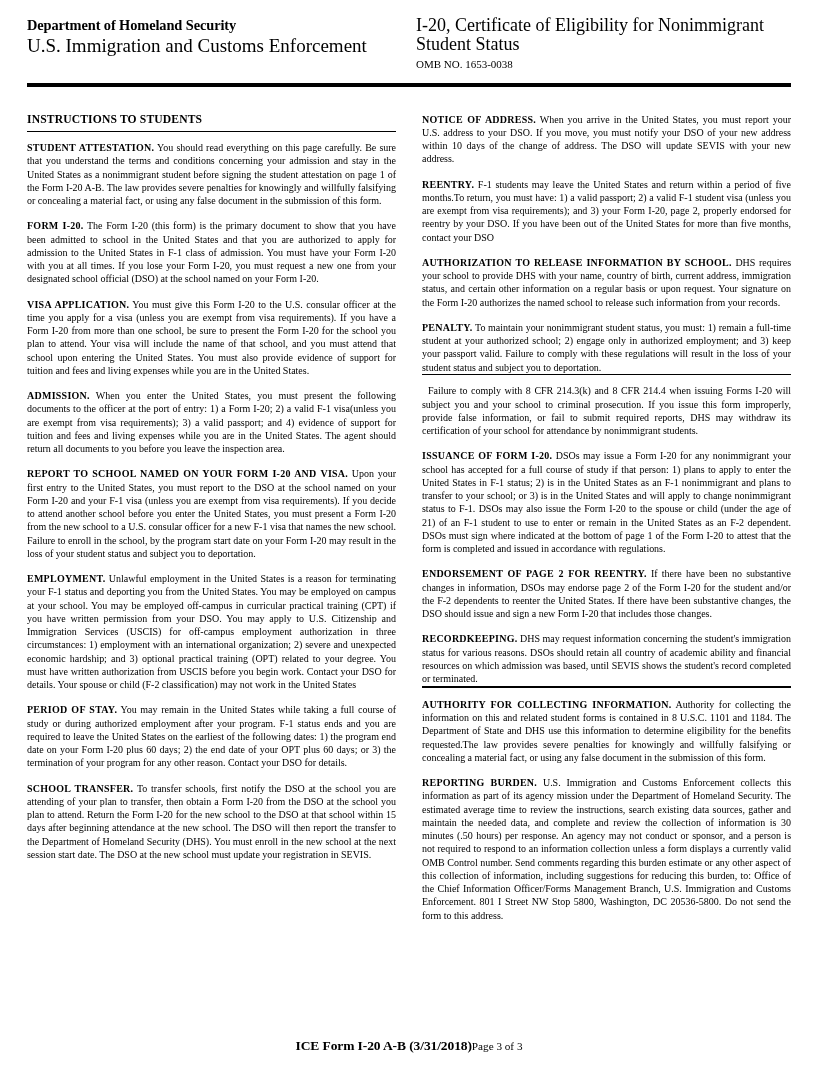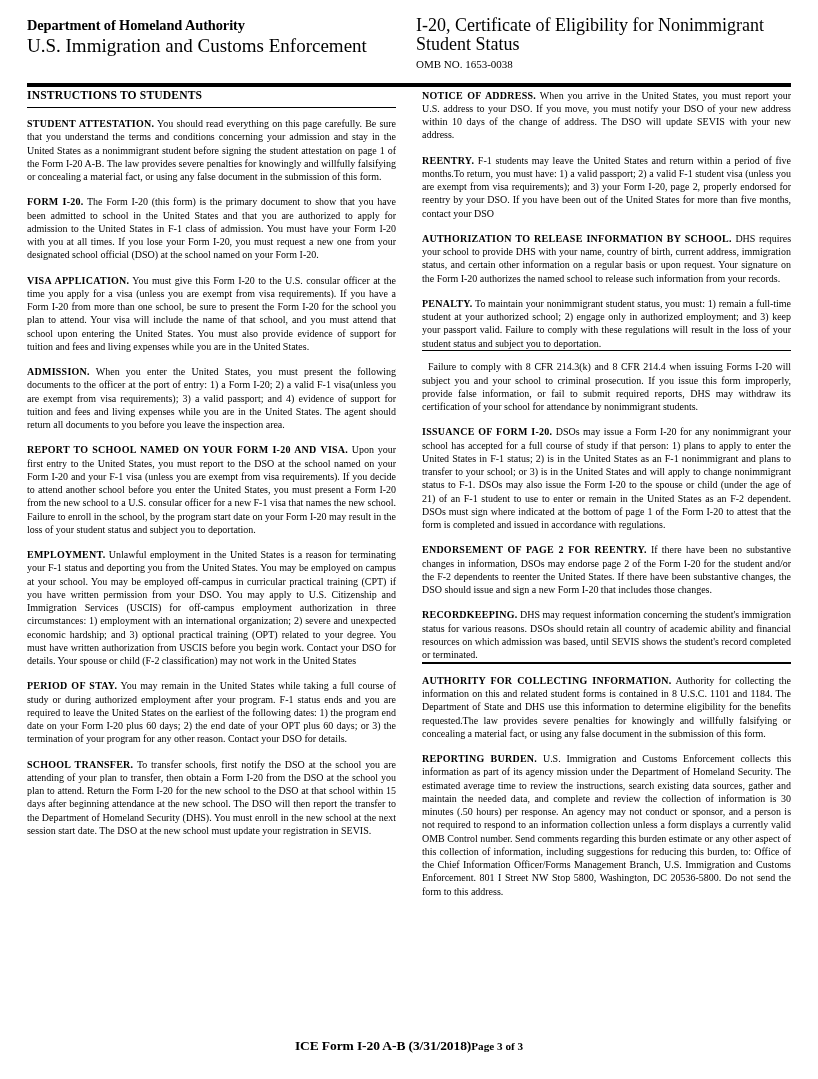--- a/index.html
+++ b/index.html
@@ -57,21 +57,21 @@
   .rule-thick {
     height: 3.5px;
     background: #000;
     margin-top: 8px;
     width: 100%;
   }
 
   
   .columns {
     display: flex;
-    margin-top: 2px;
+    margin-top: 26px;
     gap: 14px;
   }
   .col {
     width: 378px;
   }
   .col.left { padding-right: 4px; }
   .col.right { margin-left: 8px; }
 
   .section-head {
     font-weight: bold;
@@ -116,32 +116,32 @@
     display: flex;
     justify-content: center;
     align-items: baseline;
   }
   .footer-left {
     font-weight: bold;
     font-size: 13.5px;
     letter-spacing: -0.1px;
   }
   .footer-right {
-    font-weight: bold;
+    font-weight: normal;
     font-size: 11.2px;
   }
 </style>
 </head>
 <body>
 
 <div class="page">
 
   <div class="masthead">
     <div class="masthead-col left">
-      <div class="agency-line-1">Department of Homeland Authority</div>
+      <div class="agency-line-1">Department of Homeland Security</div>
       <div class="agency-line-2">U.S. Immigration and Customs Enforcement</div>
     </div>
     <div class="masthead-col right">
       <div class="form-title">I-20, Certificate of Eligibility for Nonimmigrant Student Status</div>
       <div class="omb-line">OMB NO.  1653-0038</div>
     </div>
   </div>
 
   <div class="rule-thick"></div>
 

